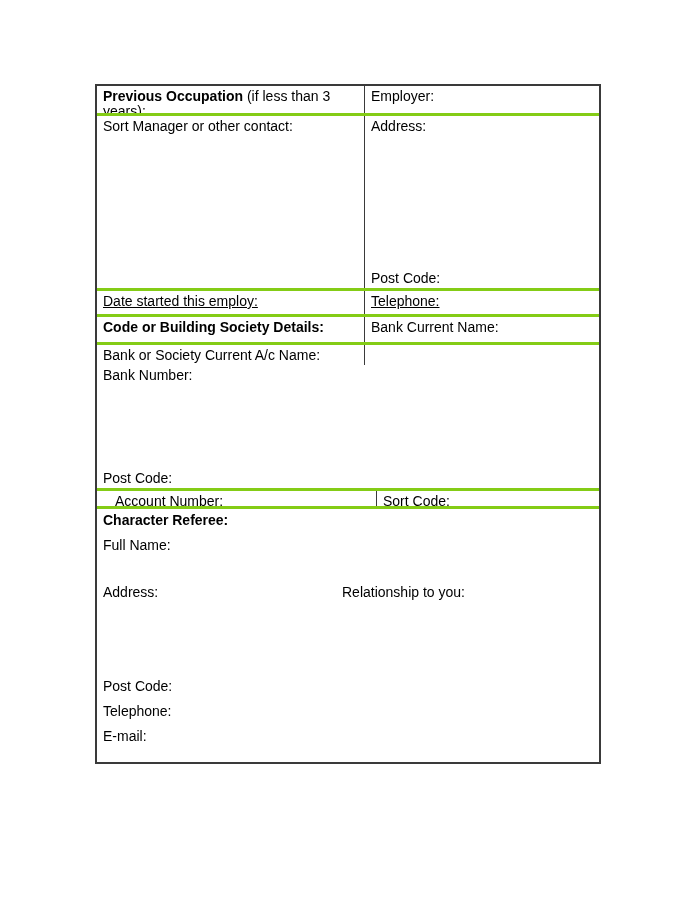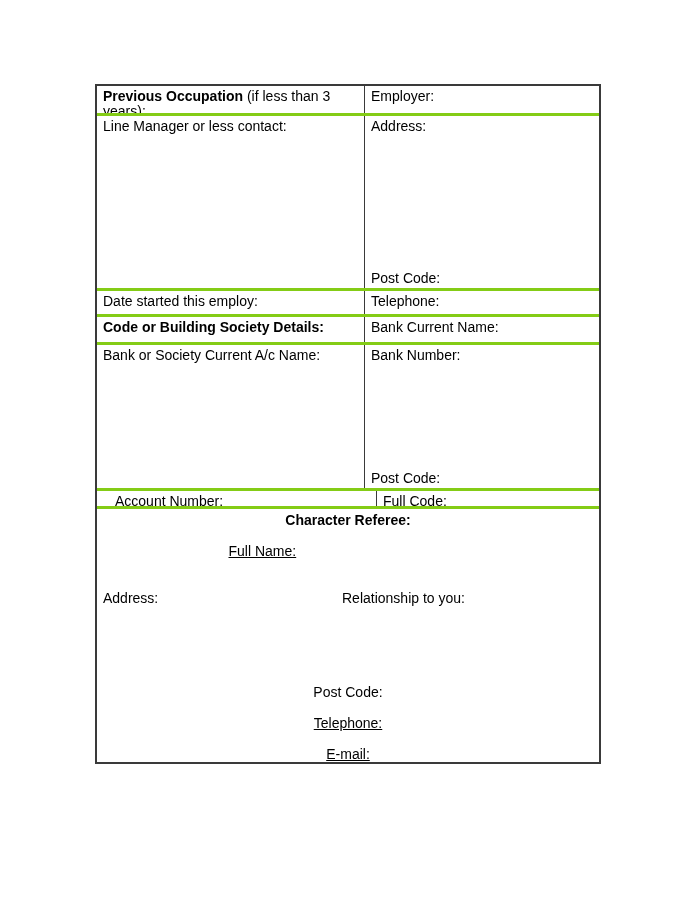--- a/index.html
+++ b/index.html
@@ -29,23 +29,23 @@
     flex-direction: column;
   }
   .row {
     display: flex;
     flex-shrink: 0;
     box-sizing: border-box;
     border-bottom: 3px solid #84cc16;
   }
   .row.r1 { height: 30px; }
   .row.r2 { height: 175px; }
-  .row.r3 { height: 26px; }
+  .row.r3 { height: 26px; text-decoration: underline; }
   .row.r4 { height: 28px; }
-  .row.r5 { height: 146px; }
+  .row.r5 { height: 146px; flex-direction: column; }
   .row.r6 { height: 18px; padding-left: 12px; }
   .row.r7 { flex: 1 1 auto; border-bottom: none; }
   .cell {
     box-sizing: border-box;
     padding: 3px 6px 2px 6px;
     overflow: hidden;
   }
   .cell.left {
     width: 268px;
     flex-shrink: 0;
@@ -60,49 +60,48 @@
     justify-content: space-between;
   }
   .b { font-weight: bold; }
   
   .cell.full {
     width: 100%;
     padding: 4px 6px 2px 6px;
   }
   .cr-line {
     display: flex;
-    justify-content: center;
   }
   .cr-line .col1 {
     width: 239px;
     flex-shrink: 0;
   }
   .cr-line .col2 {
     flex: 1 1 auto;
   }
-  .mt-1 { margin-top: 16px; text-decoration: underline; }  
+  .mt-1 { margin-top: 10px; }  
   .mt-2 { margin-top: 32px; }  
   .mt-5 { margin-top: 79px; }  
 </style>
 </head>
 <body>
 
 <div class="page">
   <div class="form-table">
 
     <div class="row r1">
       <div class="cell left"><span class="b">Previous Occupation</span><span> (if less than 3 years):</span></div>
       <div class="cell right">
         <span>Employer:</span>
       </div>
     </div>
 
     <div class="row r2">
       <div class="cell left">
-        <span>Line Manager or less contact:</span>
+        <span>Sort Manager or other contact:</span>
       </div>
       <div class="cell right vsplit">
         <span>Address:</span>
         <span>Post Code:</span>
       </div>
     </div>
 
     <div class="row r3">
       <div class="cell left">
         <span>Date started this employ:</span>
@@ -129,21 +128,21 @@
         <span>Bank Number:</span>
         <span>Post Code:</span>
       </div>
     </div>
 
     <div class="row r6">
       <div class="cell left">
         <span>Account Number:</span>
       </div>
       <div class="cell right">
-        <span>Full Code:</span>
+        <span>Sort Code:</span>
       </div>
     </div>
 
     <div class="row r7">
       <div class="cell full">
         <div class="cr-line">
           <span class="b">Character Referee:</span>
         </div>
         <div class="cr-line mt-1">
           <span class="col1">Full Name:</span>

